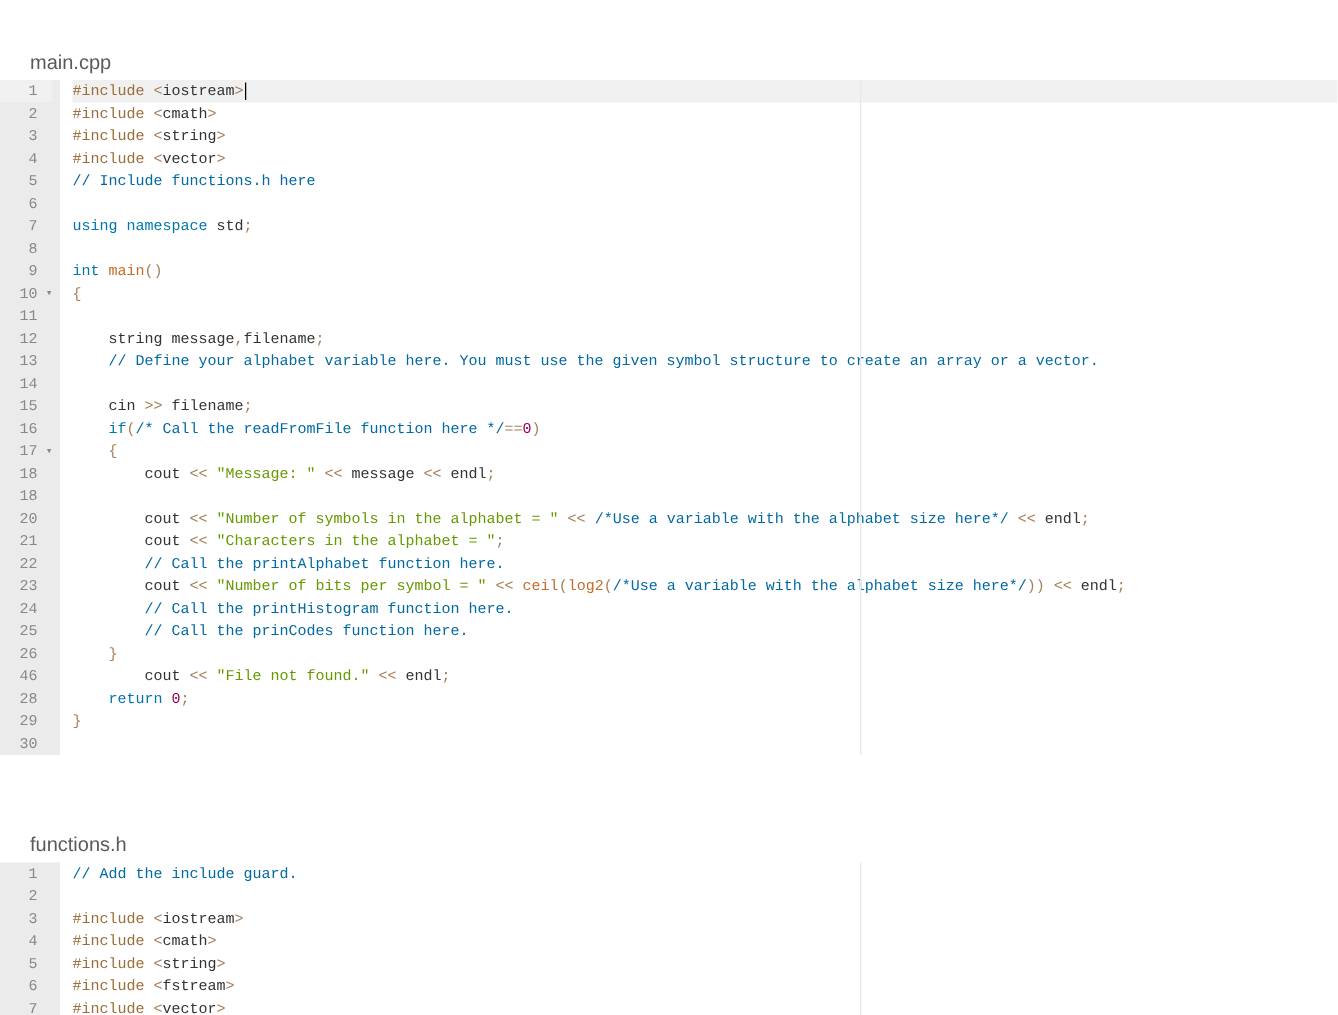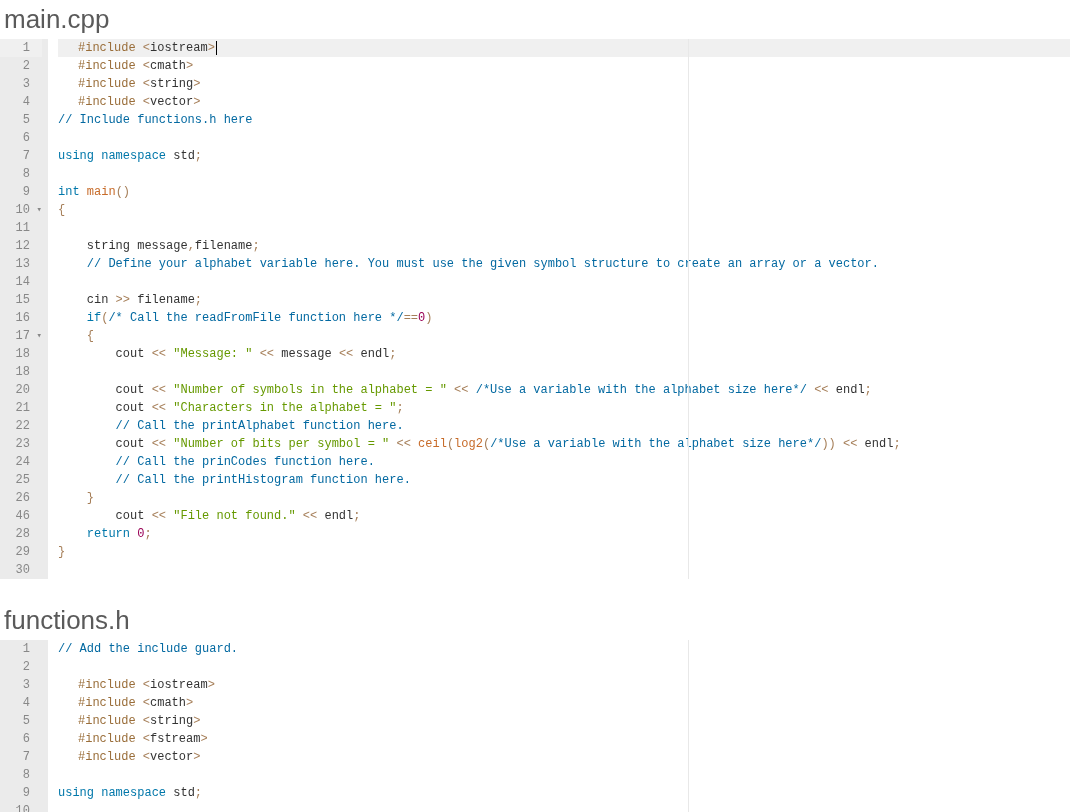--- a/index.html
+++ b/index.html
@@ -5,24 +5,25 @@
   * { margin:0; padding:0; box-sizing:border-box; }
   body {
     background:#ffffff;
     font-family: Consolas, "Courier New", monospace;
     font-size:12px;
     color:#333;
     width:1070px;
   }
   .file-header {
     font-family: "Segoe UI", Arial, sans-serif;
-    font-size:26px;
+    font-size:16px;
     font-weight:300;
     color:#5a5a5a;
-    padding:4px 8px 4px 4px;
+    padding:4px 8px 4px 24px;
+    margin-top:38px;
   }
   .editor {
     position:relative;
     line-height:18px;
     display:flex;
   }
   .gutter {
     background:#ebebeb;
     text-align:right;
     padding:0 6px 0 0;
@@ -50,21 +51,21 @@
   }
   .code-line {
     height:18px;
     white-space:pre;
     display:flex;
     align-items:center;
   }
   .hl-line {
     background:#f0f0f0;
   }
-  .tok-pre   { color:#9a6e3a;margin-left:20px; } 
+  .tok-pre   { color:#9a6e3a; } 
   .tok-kw    { color:#07a; }    
   .tok-type  { color:#07a;text-align:right; }    
   .tok-fn    { color:#c76b29; } 
   .tok-str   { color:#690; }    
   .tok-cmt   { color:#0369a1; } 
   .tok-num   { color:#905; }
   .tok-op    { color:#a67f59; }
   .tok-id    { color:#333; }
   .print-margin {
     position:absolute;
@@ -231,22 +232,22 @@
         <div class="code-line"></div>
         <div class="code-line"><span class="tok-id">    cin </span><span class="tok-op">&gt;&gt;</span><span class="tok-id"> filename</span><span class="tok-op">;</span></div>
         <div class="code-line"><span class="tok-id">    </span><span class="tok-kw">if</span><span class="tok-op">(</span><span class="tok-cmt">/* Call the readFromFile function here */</span><span class="tok-op">==</span><span class="tok-num">0</span><span class="tok-op">)</span></div>
         <div class="code-line"><span class="tok-id">    </span><span class="tok-op">{</span></div>
         <div class="code-line"><span class="tok-id">        cout </span><span class="tok-op">&lt;&lt;</span><span class="tok-id"> </span><span class="tok-str">"Message: "</span><span class="tok-id"> </span><span class="tok-op">&lt;&lt;</span><span class="tok-id"> message </span><span class="tok-op">&lt;&lt;</span><span class="tok-id"> endl</span><span class="tok-op">;</span></div>
         <div class="code-line"><span class="tok-id">        </span></div>
         <div class="code-line"><span class="tok-id">        cout </span><span class="tok-op">&lt;&lt;</span><span class="tok-id"> </span><span class="tok-str">"Number of symbols in the alphabet = "</span><span class="tok-id"> </span><span class="tok-op">&lt;&lt;</span><span class="tok-id"> </span><span class="tok-cmt">/*Use a variable with the alphabet size here*/</span><span class="tok-id"> </span><span class="tok-op">&lt;&lt;</span><span class="tok-id"> endl</span><span class="tok-op">;</span></div>
         <div class="code-line"><span class="tok-id">        cout </span><span class="tok-op">&lt;&lt;</span><span class="tok-id"> </span><span class="tok-str">"Characters in the alphabet = "</span><span class="tok-op">;</span></div>
         <div class="code-line"><span class="tok-id">        </span><span class="tok-cmt">// Call the printAlphabet function here.</span></div>
         <div class="code-line"><span class="tok-id">        cout </span><span class="tok-op">&lt;&lt;</span><span class="tok-id"> </span><span class="tok-str">"Number of bits per symbol = "</span><span class="tok-id"> </span><span class="tok-op">&lt;&lt;</span><span class="tok-id"> </span><span class="tok-fn">ceil</span><span class="tok-op">(</span><span class="tok-fn">log2</span><span class="tok-op">(</span><span class="tok-cmt">/*Use a variable with the alphabet size here*/</span><span class="tok-op">))</span><span class="tok-id"> </span><span class="tok-op">&lt;&lt;</span><span class="tok-id"> endl</span><span class="tok-op">;</span></div>
+        <div class="code-line"><span class="tok-id">        </span><span class="tok-cmt">// Call the printHistogram function here.</span></div>
         <div class="code-line"><span class="tok-id">        </span><span class="tok-cmt">// Call the prinCodes function here.</span></div>
-        <div class="code-line"><span class="tok-id">        </span><span class="tok-cmt">// Call the printHistogram function here.</span></div>
         <div class="code-line"><span class="tok-id">    </span><span class="tok-op">}</span></div>
         <div class="code-line"><span class="tok-id">        cout </span><span class="tok-op">&lt;&lt;</span><span class="tok-id"> </span><span class="tok-str">"File not found."</span><span class="tok-id"> </span><span class="tok-op">&lt;&lt;</span><span class="tok-id"> endl</span><span class="tok-op">;</span></div>
         <div class="code-line"><span class="tok-id">    </span><span class="tok-kw">return</span><span class="tok-id"> </span><span class="tok-num">0</span><span class="tok-op">;</span></div>
         <div class="code-line"><span class="tok-op">}</span></div>
       </div>
     </div>
     <div class="sep"></div>
     <div class="file-header">functions.h</div>
     <div class="editor">
       <div class="gutter">

